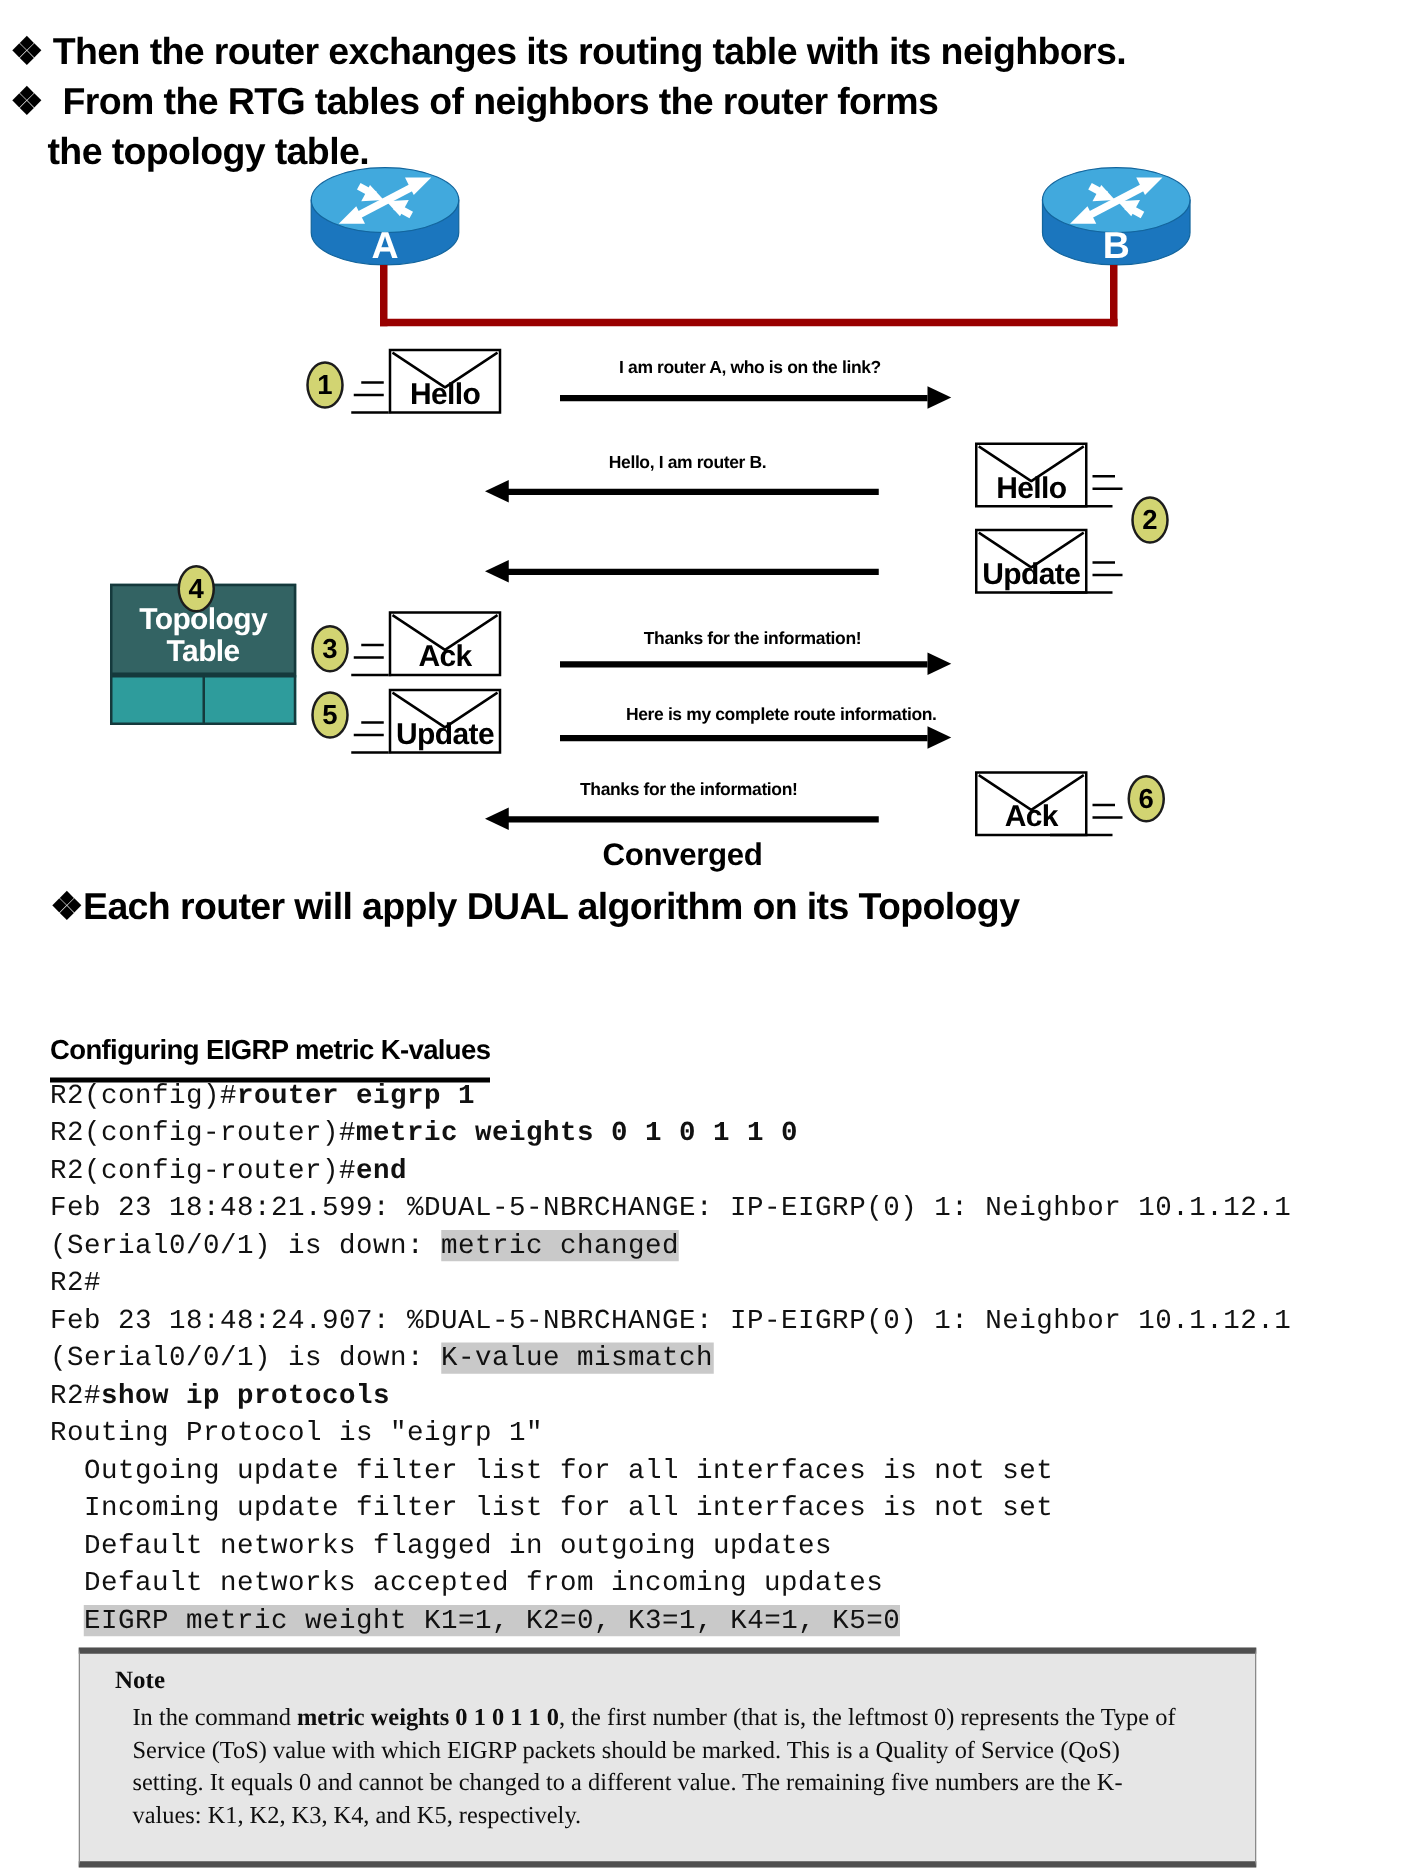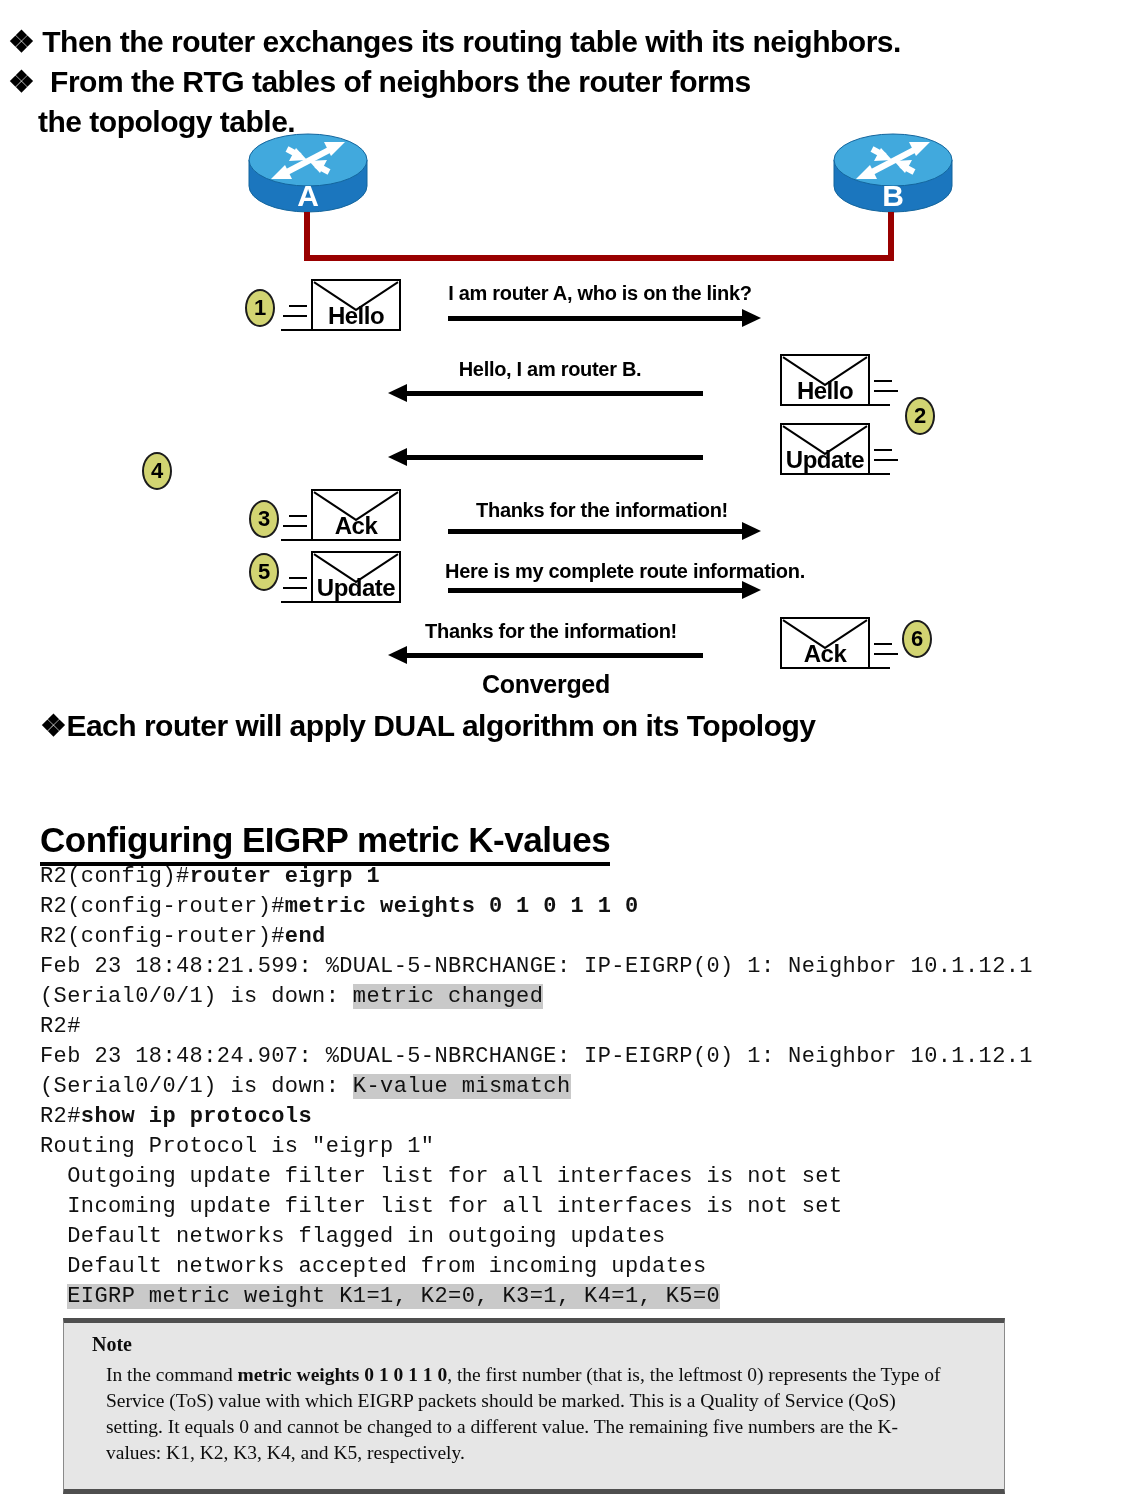--- a/index.html
+++ b/index.html
@@ -7,21 +7,21 @@
         font-family:"Liberation Sans",sans-serif;color:#000;}
 
   
   .bullet-block{position:absolute;}
   .bullet-line{font-weight:bold;font-size:30px;line-height:40px;letter-spacing:-0.5px;white-space:pre;}
   .bullet-line.cont{padding-left:30px;}
   .bullet-line.big{line-height:42px;}
   .bullet-line.cont2{padding-left:36px;}
 
   
-  .heading{position:absolute;left:40px;top:820px;font-weight:bold;font-size:35px;line-height:40px;
+  .heading{position:absolute;left:40px;top:820px;font-weight:bold;font-size:22px;line-height:40px;
            border-bottom:4px solid #000;padding-bottom:2px;letter-spacing:-0.5px;text-align:right;}
 
   
   .router{position:absolute;width:130px;height:88px;}
   .router-top-face{fill:var(--router-top);stroke:#13659d;stroke-width:1;}
   .router-body-face{fill:var(--router-body);stroke:#13659d;stroke-width:1;}
   .router-arrow{fill:#fff;}
   .router-shaft{stroke:#fff;stroke-width:6;fill:none;}
   .router-label{font-family:"Liberation Sans",sans-serif;font-weight:bold;font-size:30px;fill:#fff;}
 
@@ -37,21 +37,21 @@
              font-weight:bold;font-size:24px;letter-spacing:-0.5px;line-height:26px;}
   .mline{position:absolute;height:2px;background:#000;}
 
   
   .step-circle{position:absolute;width:30px;height:38px;border-radius:50%;
                background:var(--step-badge);border:2px solid #1c1c1c;box-sizing:border-box;
                display:flex;align-items:center;justify-content:center;
                font-weight:bold;font-size:22px;}
 
   
-  .msg-text{position:absolute;font-weight:bold;font-size:20px;line-height:24px;
+  .msg-text{position:absolute;font-weight:bold;font-size:14px;line-height:24px;
             letter-spacing:-0.3px;text-align:center;white-space:nowrap;}
   .aline{position:absolute;height:5px;background:#000;}
   .ah-r{position:absolute;width:0;height:0;border-top:9px solid transparent;
         border-bottom:9px solid transparent;border-left:19px solid #000;}
   .ah-l{position:absolute;width:0;height:0;border-top:9px solid transparent;
         border-bottom:9px solid transparent;border-right:19px solid #000;}
 
   
   .topo-table{position:absolute;left:88px;top:467px;width:149px;box-sizing:border-box;}
   .topo-header{background:var(--table-header);border:2px solid #15393c;box-sizing:border-box;
@@ -156,20 +156,30 @@
   <div class="envelope" style="left:780px;top:423px;">
     <svg class="flap" viewBox="0 0 86 28" preserveAspectRatio="none">
         <path d="M1,1 L43,27 L85,1"></path>
       </svg>
     <div class="env-label">Update</div>
   </div>
   <div class="mline" style="left:874px;top:449px;width:18px;"></div>
   <div class="mline" style="left:874px;top:459px;width:24px;"></div>
   <div class="mline" style="left:840px;top:473px;width:50px;"></div>
 
+  <div class="topo-table">
+    <div class="topo-header">
+      <div>Topology</div>
+      <div>Table</div>
+    </div>
+    <div class="topo-cells">
+      <div class="topo-cell"></div>
+      <div class="topo-cell"></div>
+    </div>
+  </div>
   <div class="step-circle" style="left:142px;top:452px;">
     <span>4</span>
   </div>
 
   <div class="step-circle" style="left:249px;top:500px;">
     <span>3</span>
   </div>
   <div class="mline" style="left:289px;top:515px;width:18px;"></div>
   <div class="mline" style="left:283px;top:525px;width:24px;"></div>
   <div class="mline" style="left:281px;top:539px;width:32px;"></div>

